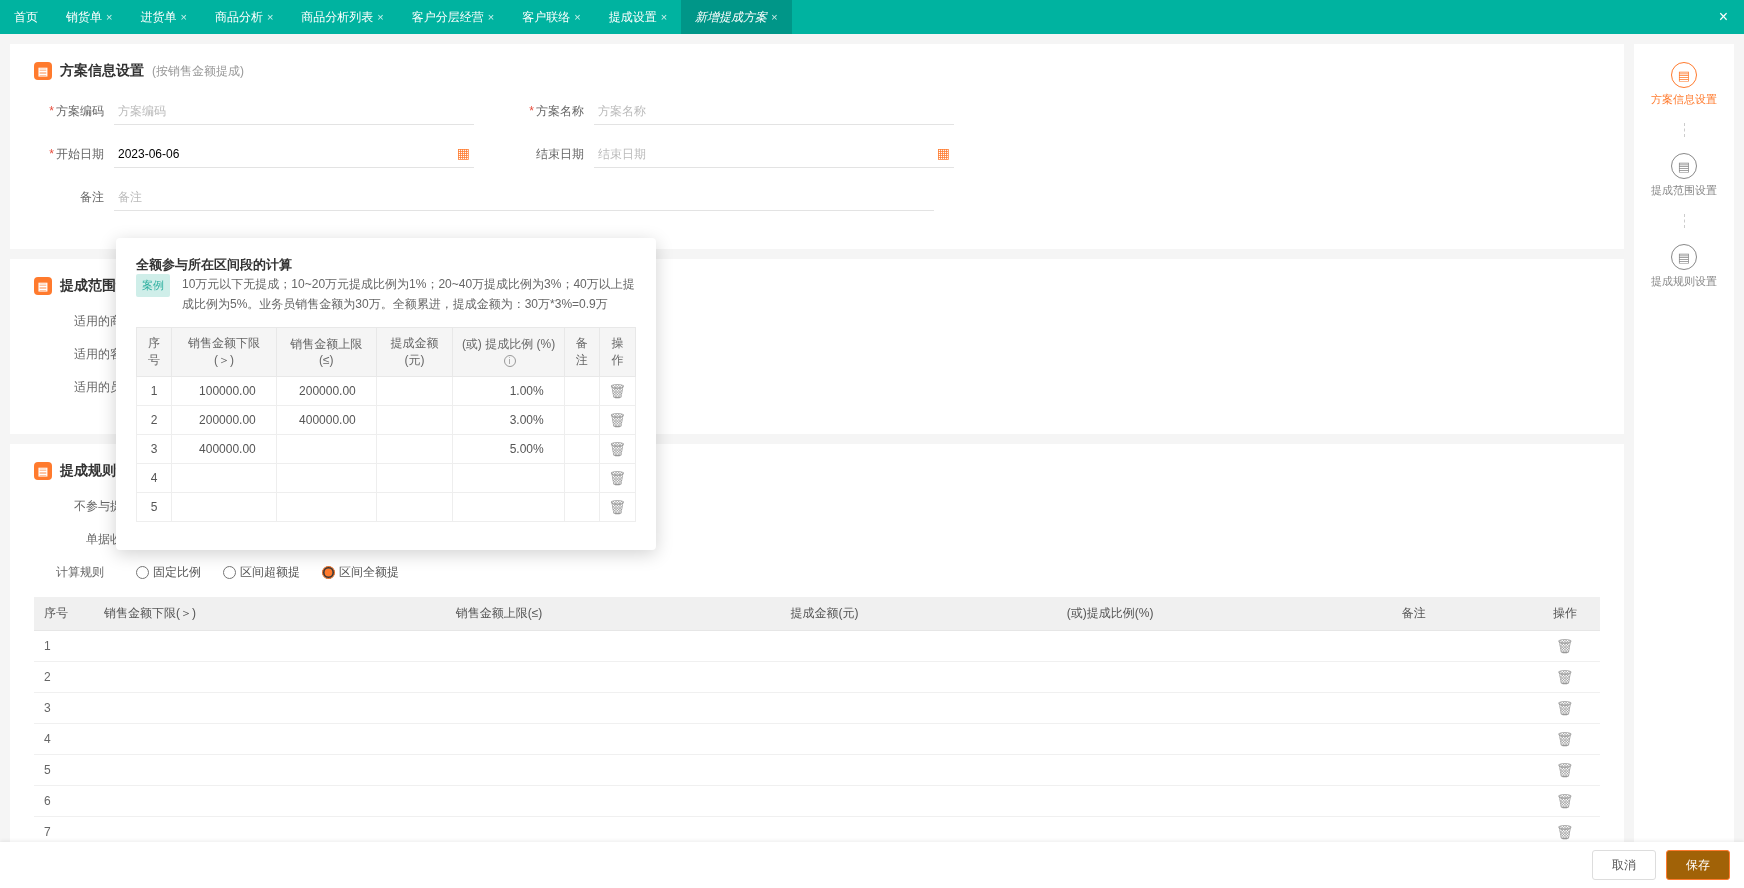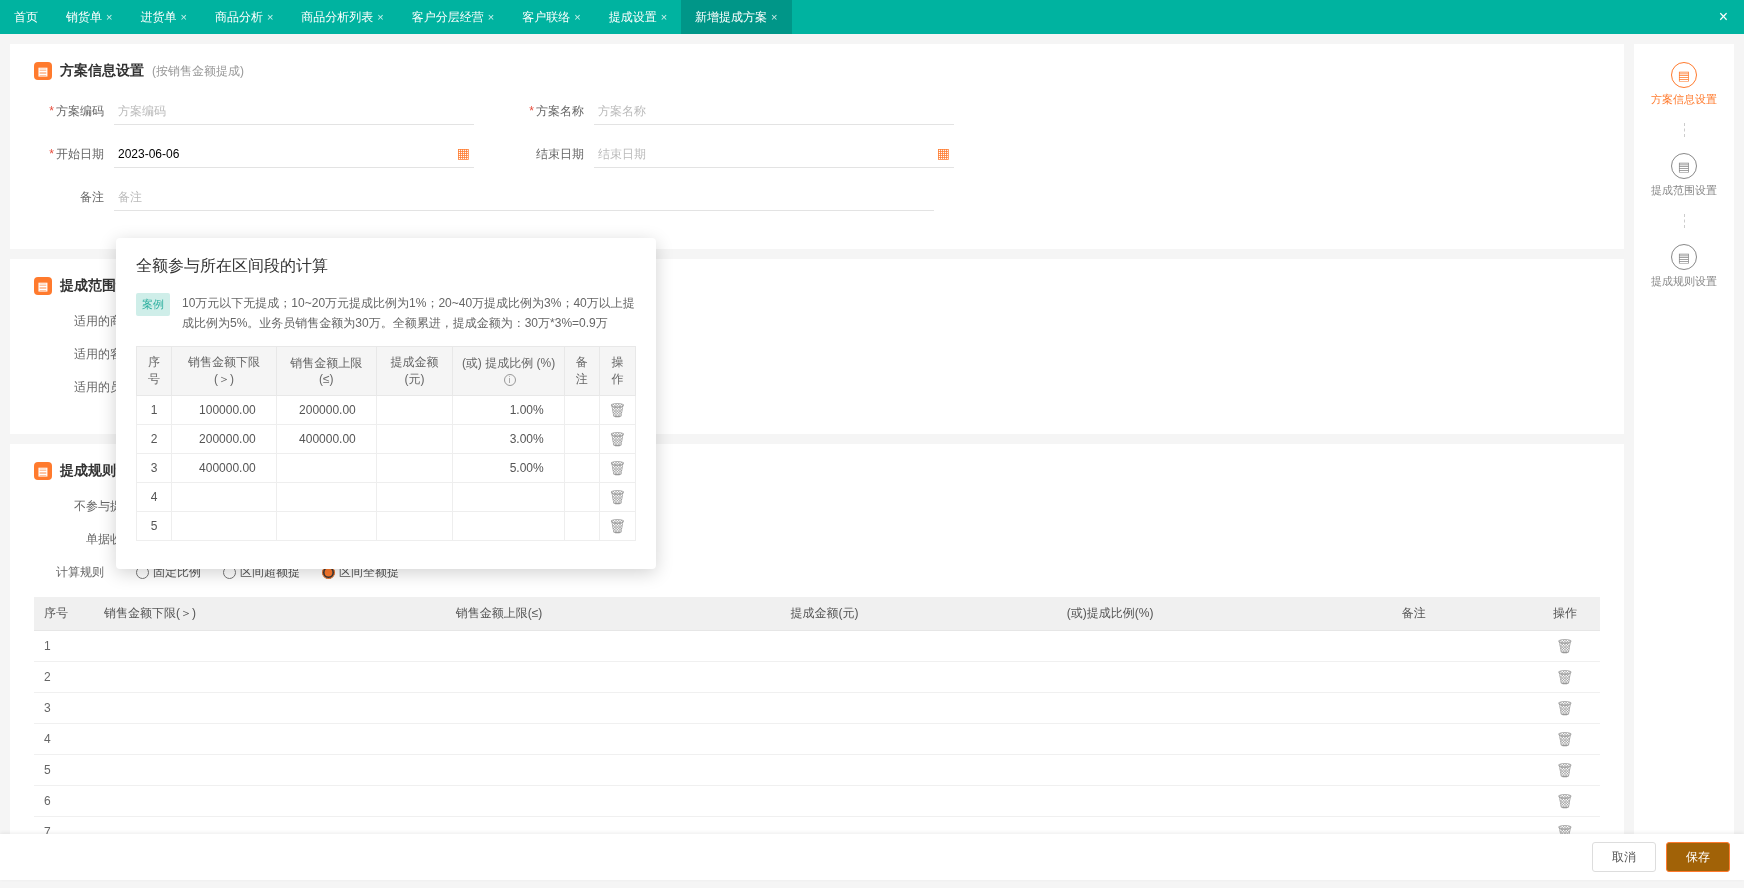--- a/index.html
+++ b/index.html
@@ -1,20 +1,20 @@
 <!DOCTYPE html>
 <html><head>
 <meta charset="utf-8">
 <style>
 * { box-sizing: border-box; margin: 0; padding: 0; }
 body { font-family: "Microsoft YaHei", Arial, sans-serif; font-size: 12px; color: #333; background: #f5f5f5; }
 
 .top-tabs { background: #00b3a0; height: 34px; display: flex; align-items: center; position: relative; }
 .tab { padding: 8px 14px; height: 34px; line-height: 34px; color: #fff; cursor: pointer; display: flex; align-items: center; gap: 4px; }
-.tab.active { background: #009688; }
+.tab.active { background: #009688; font-style: italic; }
 .tab .close-x { font-size: 11px; opacity: 0.8; }
 .top-close-all { position: absolute; right: 8px; top: 0; height: 34px; line-height: 34px; color: #fff; padding: 0 8px; cursor: pointer; font-size: 16px; }
 
 .main-area { display: flex; padding: 10px 10px 60px 10px; gap: 10px; }
 .content-col { flex: 1; display: flex; flex-direction: column; gap: 10px; position: relative; }
 .right-nav { width: 100px; background: #fff; padding: 18px 6px; display: flex; flex-direction: column; align-items: center; gap: 16px; }
 
 .panel { background: #fff; padding: 18px 24px 22px 24px; }
 .panel-title { display: flex; align-items: center; gap: 8px; font-size: 14px; font-weight: 600; margin-bottom: 18px; }
 .panel-title .hint { font-weight: 400; font-size: 12px; color: #999; }
@@ -38,27 +38,27 @@
 .rule-table th { background: #f0f0f0; font-weight: 400; font-size: 12px; color: #555; padding: 8px 10px; text-align: left; border-bottom: 1px solid #e6e6e6; }
 .rule-table td { padding: 7px 10px; border-bottom: 1px solid #f0f0f0; color: #666; }
 .rule-table td.idx { color: #666; }
 .trash { color: #999; cursor: pointer; font-size: 14px; }
 
 .right-nav-item { display: flex; flex-direction: column; align-items: center; gap: 4px; color: #888; font-size: 11px; cursor: pointer; }
 .right-nav-item.active { color: #ff7a2d; }
 .right-nav-icon { width: 26px; height: 26px; border: 1px solid currentColor; border-radius: 50%; display: flex; align-items: center; justify-content: center; font-size: 13px; }
 .right-nav-connector { width: 1px; height: 14px; border-left: 1px dashed #ccc; }
 
-.footer-bar { position: fixed; left: 0; right: 0; bottom: 8px; height: 46px; background: #fff; box-shadow: 0 -1px 4px rgba(0,0,0,0.08); display: flex; align-items: center; justify-content: flex-end; padding: 0 14px; gap: 10px; }
+.footer-bar { position: fixed; left: 0; right: 0; bottom: 0; height: 46px; background: #fff; box-shadow: 0 -1px 4px rgba(0,0,0,0.08); display: flex; align-items: center; justify-content: flex-end; padding: 0 14px; gap: 10px; }
 .btn { min-width: 64px; height: 30px; border-radius: 3px; border: 1px solid #ddd; background: #fff; color: #555; cursor: pointer; font-size: 12px; }
 .btn-primary { background: #a16207; border-color: #ff7a2d; color: #fff; }
 
 
 .popover { position: absolute; left: 106px; top: 194px; width: 540px; background: #fff; box-shadow: 0 4px 18px rgba(0,0,0,0.18); border-radius: 4px; padding: 18px 20px 16px 20px; z-index: 50; }
-.popover .pop-title { font-weight: 400; font-size: 16px; margin-bottom: 16px; }
+.popover .pop-title { font-weight: 700; font-size: 13px; margin-bottom: 0; }
 .pop-example-row { display: flex; align-items: flex-start; gap: 12px; margin-bottom: 12px; font-size: 12px; color: #666; line-height: 1.7; }
 .pop-example-badge { background: #cfeee9; color: #2fb0a0; padding: 2px 6px; border-radius: 2px; flex-shrink: 0; font-size: 11px; }
 .pop-table { width: 100%; border-collapse: collapse; font-size: 12px; margin-bottom: 12px; }
 .pop-table th { background: #f5f5f5; color: #666; font-weight: 400; padding: 7px 6px; border: 1px solid #e8e8e8; text-align: center; }
 .pop-table td { padding: 6px 6px; border: 1px solid #eee; text-align: center; color: #555; }
 .pop-table td.num { text-align: right; padding-right: 20px; }
 .pop-note { color: #e67e22; font-size: 11px; line-height: 1.6; }
 .pop-note .note-label { color: #e67e22; }
 .info-circle { display:inline-block; width:12px; height:12px; border:1px solid #999; border-radius:50%; font-size:9px; line-height:10px; text-align:center; color:#999; margin-left:2px; }
 

